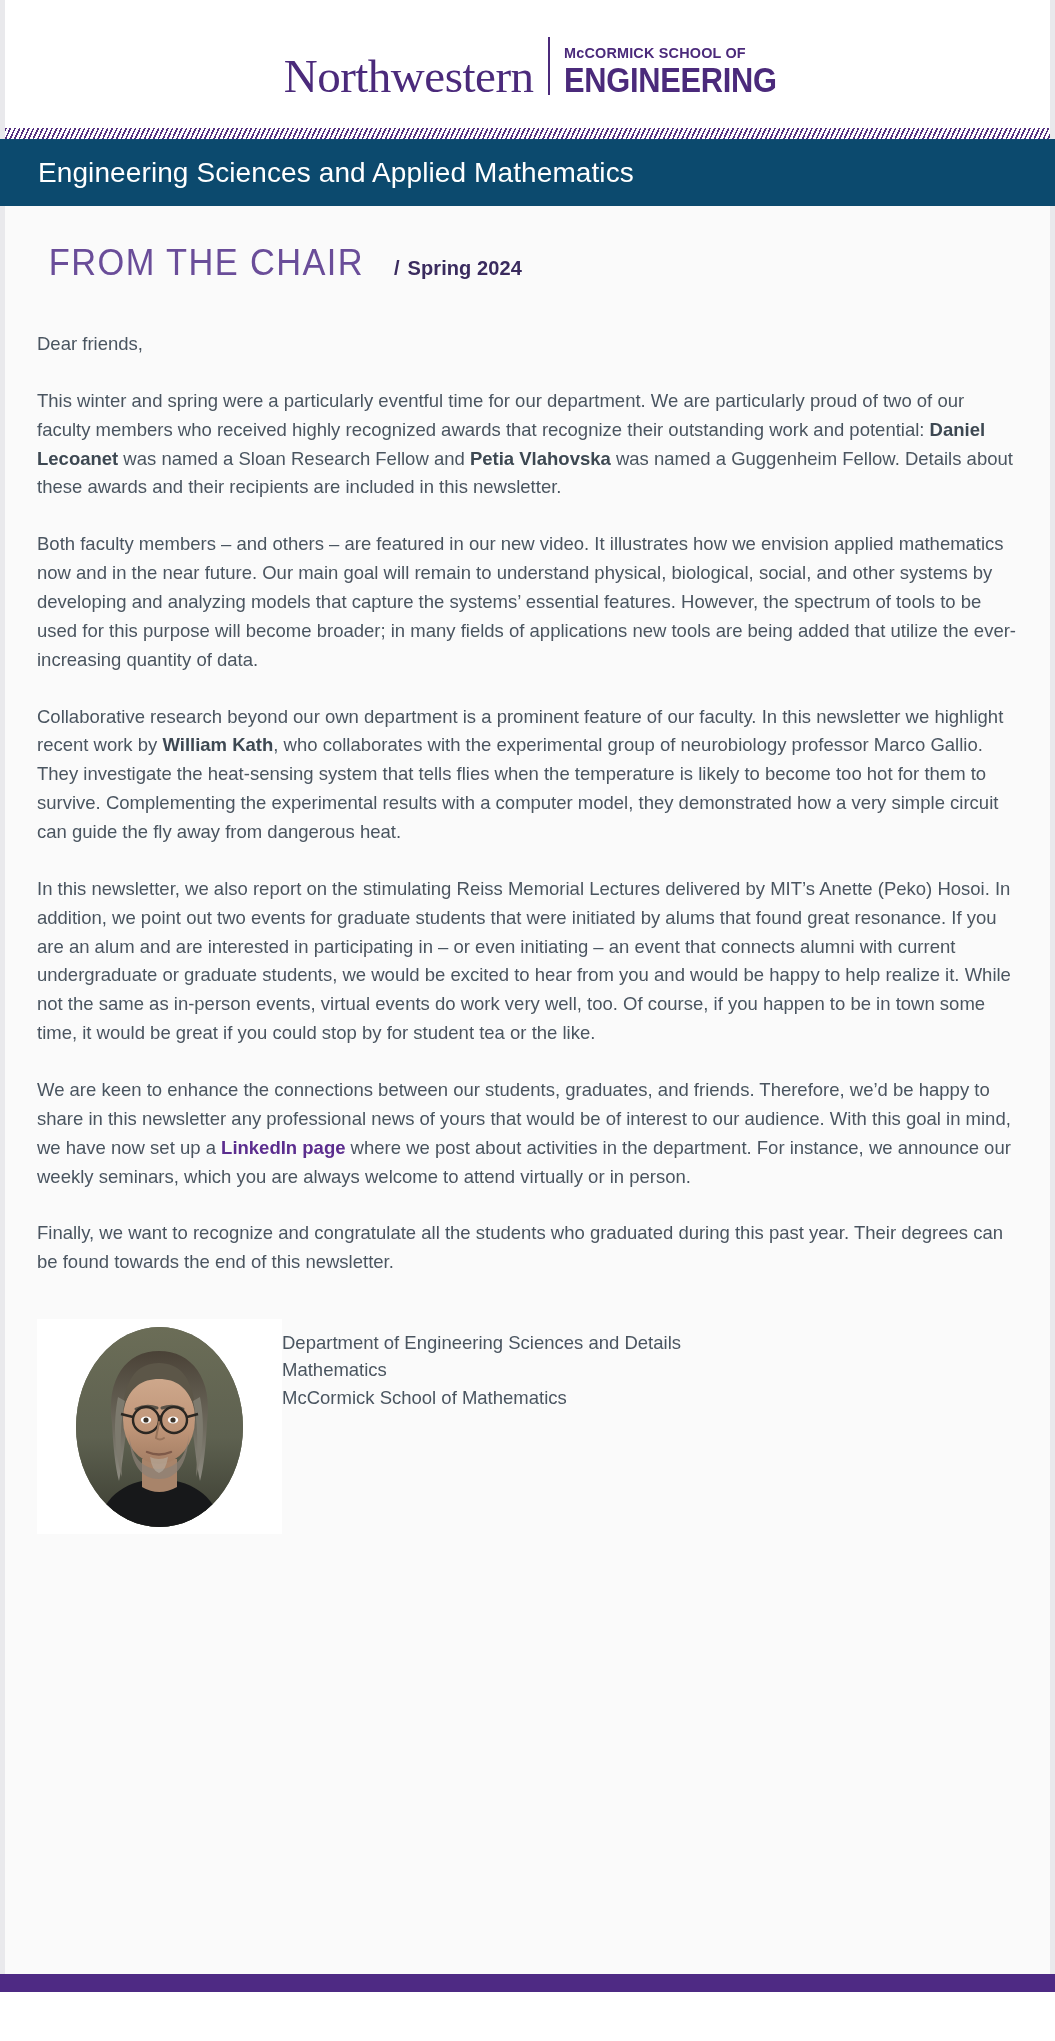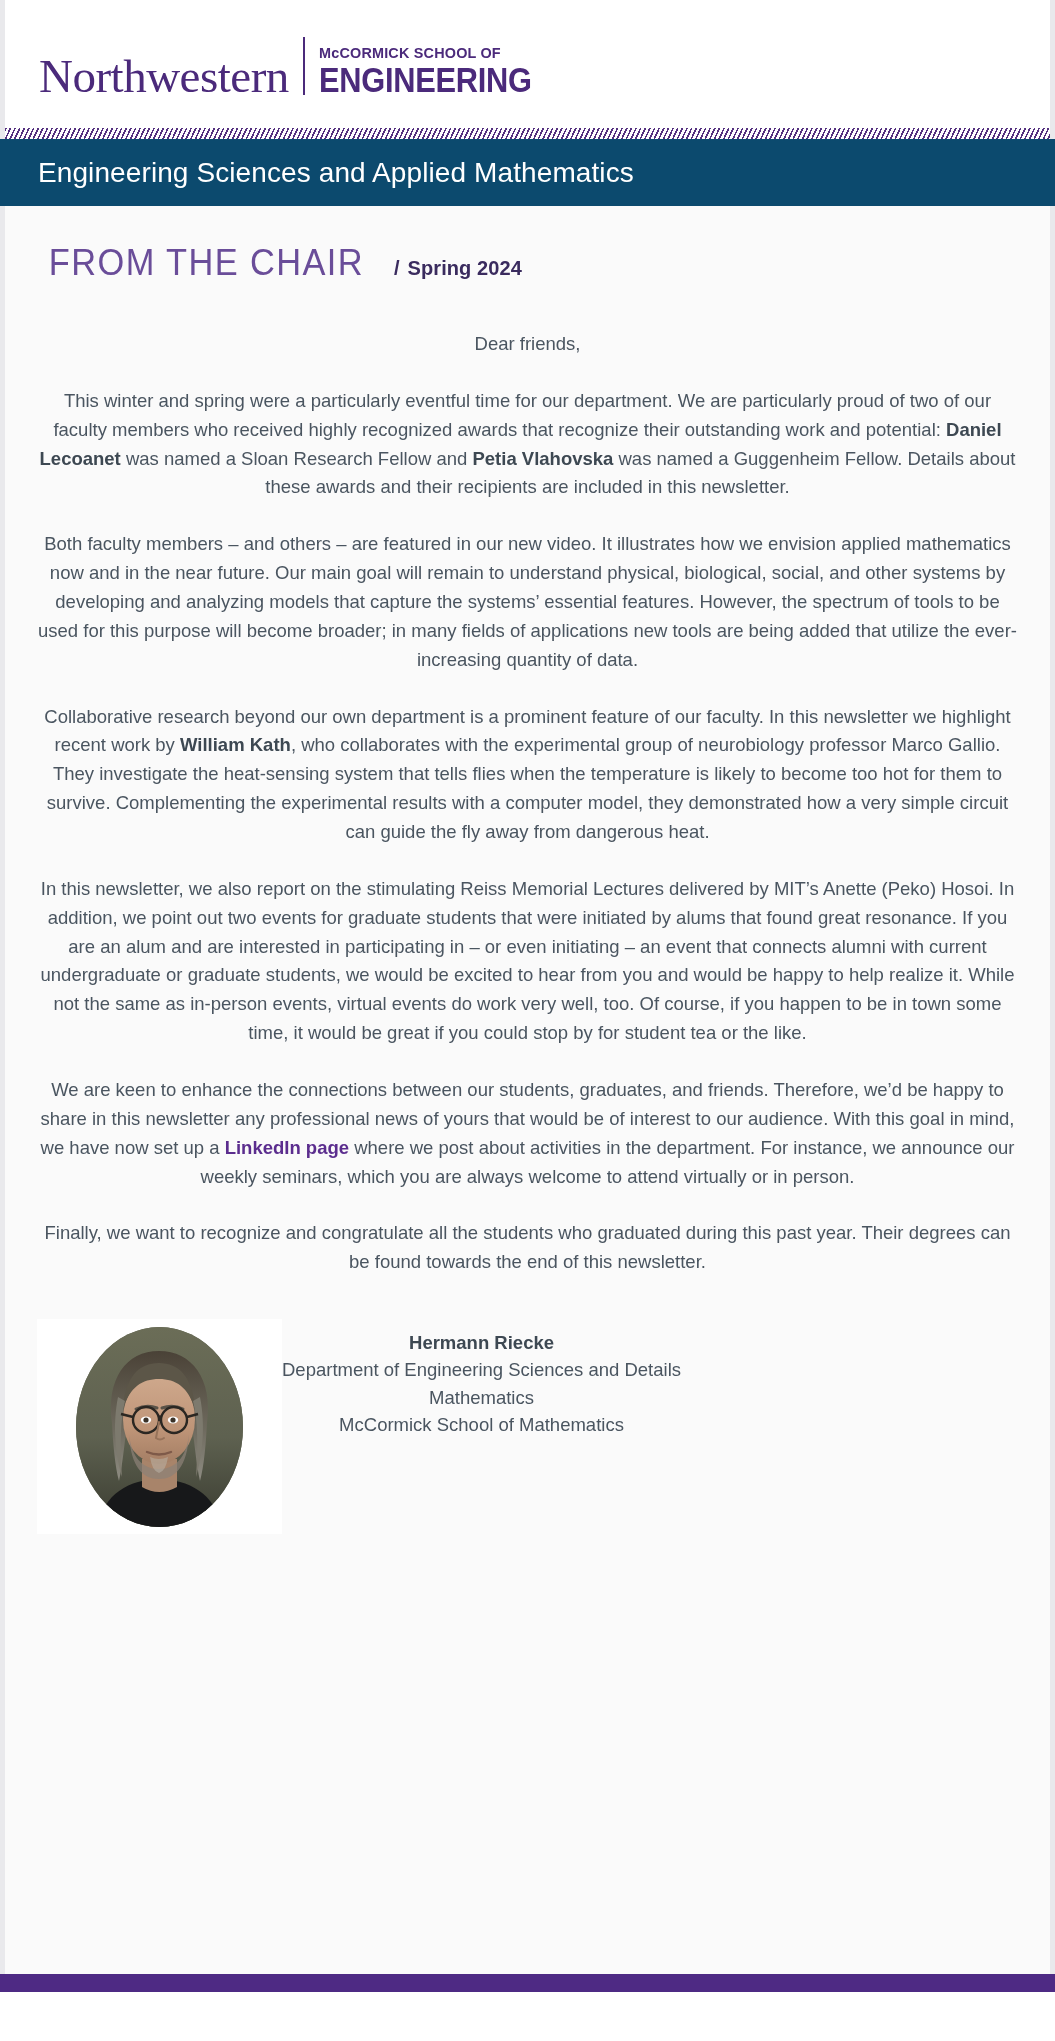--- a/index.html
+++ b/index.html
@@ -25,20 +25,21 @@
   
   .logo-band {
     background: #ffffff;
     height: 128px;
     padding: 0;
     border-left: 5px solid #e9e9ec;
     border-right: 5px solid #e9e9ec;
     box-sizing: border-box;
     display: flex;
     align-items: center;
+    justify-content: center;
   }
   .logo {
     display: flex;
     align-items: flex-end;
     margin-left: 34px;
     margin-top: 4px;
   }
   .logo-word {
     font-family: "Liberation Serif", serif;
     font-size: 47px;
@@ -114,21 +115,20 @@
   }
 
   
   .content {
     background: #fafafa;
     border-left: 5px solid #e9e9ec;
     border-right: 5px solid #e9e9ec;
     box-sizing: border-box;
     padding: 36px 30px 60px 30px;
     min-height: 1760px;
-    text-align: center;
   }
 
   .chair-head {
     display: flex;
     align-items: baseline;
     margin: 0 0 46px 0;
     padding-left: 2px;
   }
   .chair-head .lead {
     font-size: 37px;
@@ -320,21 +320,20 @@
             <path d="M83 95 L80 111 q4 3 8 0" stroke="#97735a" stroke-width="2" fill="none" stroke-linecap="round"></path>
 
             <path d="M71 125 q12 5 24 0" stroke="#7e5a49" stroke-width="2.4" fill="none" stroke-linecap="round"></path>
 
             <path d="M53 108 C55 140 67 152 83 152 C99 152 111 140 113 108 C110 130 100 142 83 142 C66 142 56 130 53 108 Z" fill="#8c8177" opacity="0.72"></path>
             <path d="M74 130 q9 4 18 0 q-2 14 -9 16 q-7 -2 -9 -16 Z" fill="#b9b2a6" opacity="0.55"></path>
           </svg>
         </div>
       </div>
       <div class="sig-text">
-        <span class="name">Hermann Riecke</span>
         <span>Department of Engineering Sciences and Details</span>
         <span>Mathematics</span>
         <span>McCormick School of Mathematics</span>
       </div>
     </div>
 
   </div>
 
   <div class="content-tail"></div>
   <div class="footer-bar"></div>

